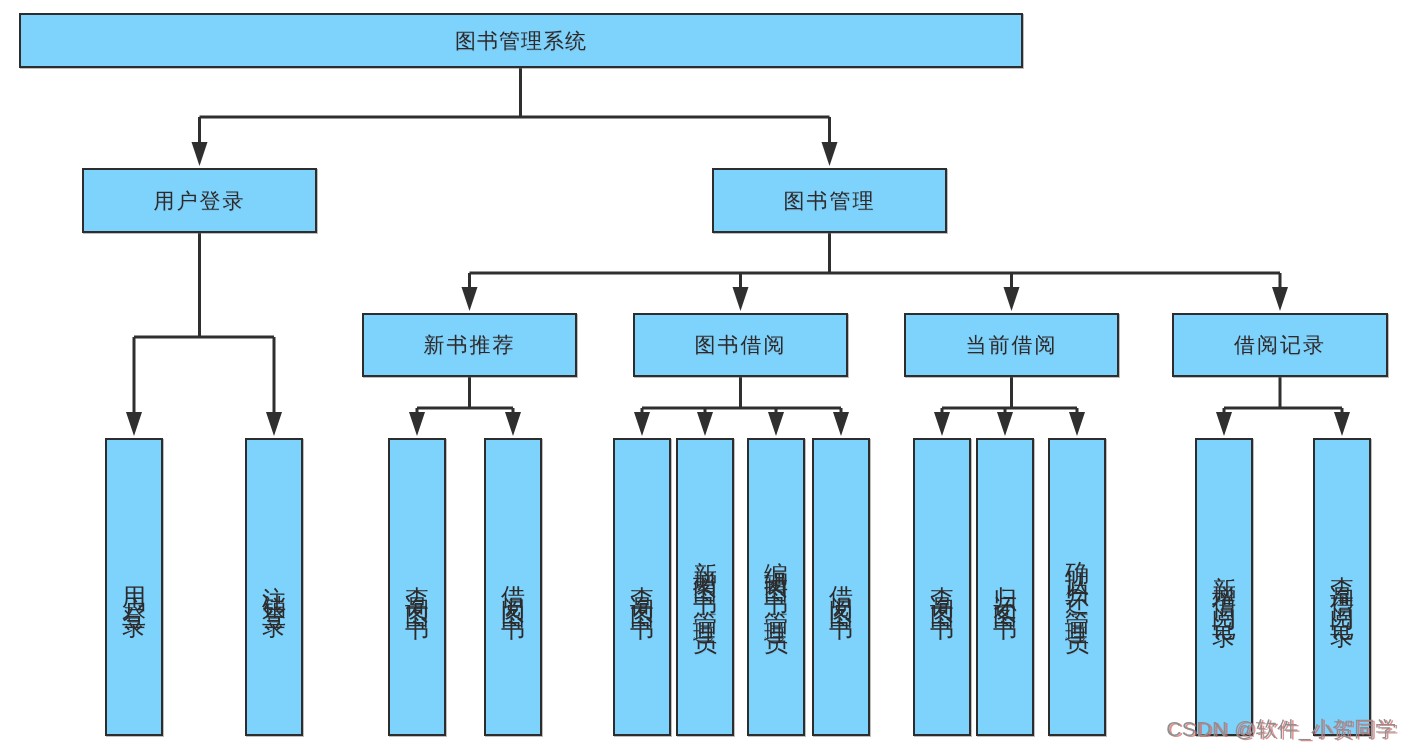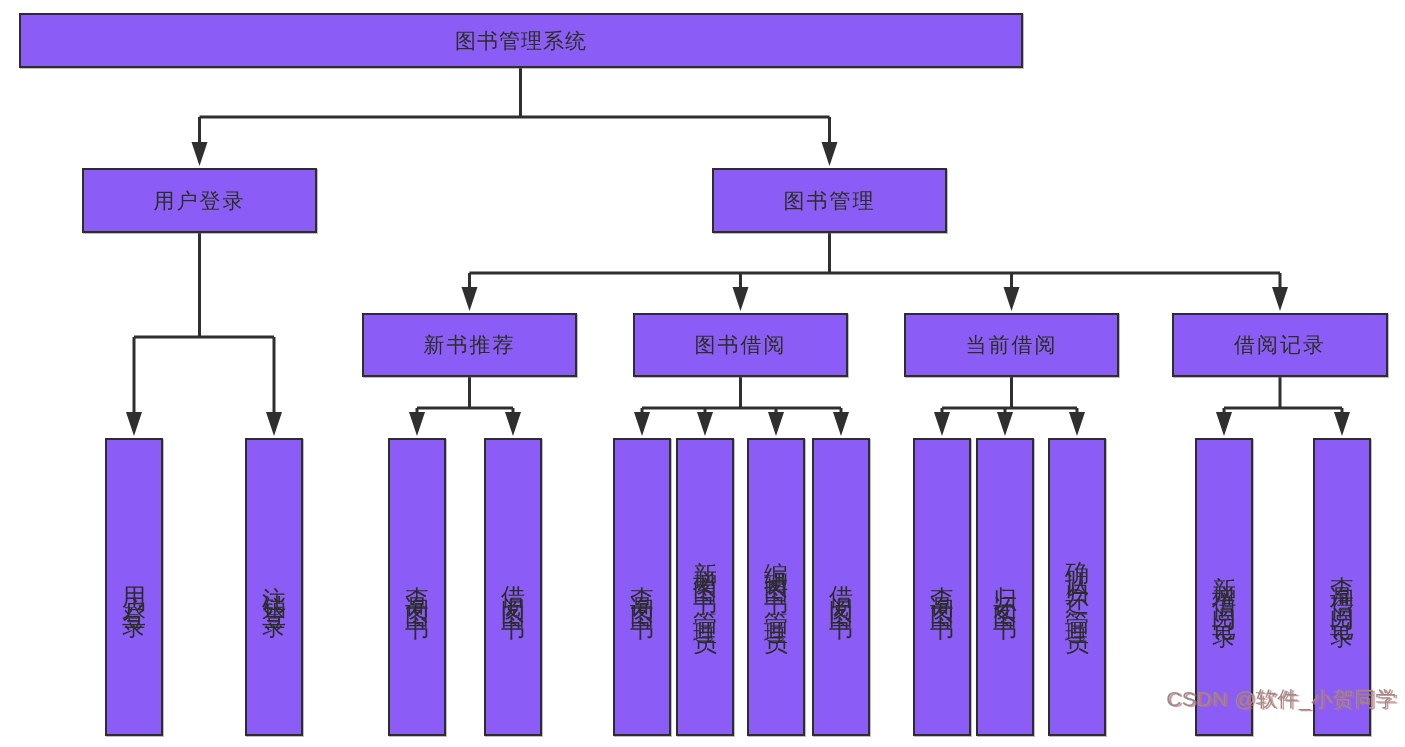--- a/index.html
+++ b/index.html
@@ -17,21 +17,21 @@
   }
   #connectors {
     position: absolute;
     left: 0;
     top: 0;
     z-index: 1;
   }
   .box {
     position: absolute;
     box-sizing: border-box;
-    background: #8b5cf6;
+    background: #7dd3fc;
     border: 2px solid #2d2d2d;
     box-shadow: 1px 1px 0 rgba(110,110,110,0.45);
     display: flex;
     align-items: center;
     justify-content: center;
     z-index: 2;
   }
   .box .lbl {
     color: #2b2b2b;
     text-shadow: 0.5px 0.5px 0 rgba(140,140,180,0.25);
@@ -48,21 +48,21 @@
   .box.v .lbl {
     writing-mode: vertical-rl;
     text-orientation: mixed;
     font-size: 24px;
     letter-spacing: 10px;
     line-height: 1;
   }
   #watermark {
     position: absolute;
     right: 8px;
-    top: 685px;
+    top: 715px;
     z-index: 3;
     font-size: 21px;
     letter-spacing: 0.5px;
     color: #8f8f8f;
     text-shadow: 2px 1px 0 rgba(214,106,106,0.75);
     white-space: nowrap;
   }
 </style>
 </head>
 <body>

